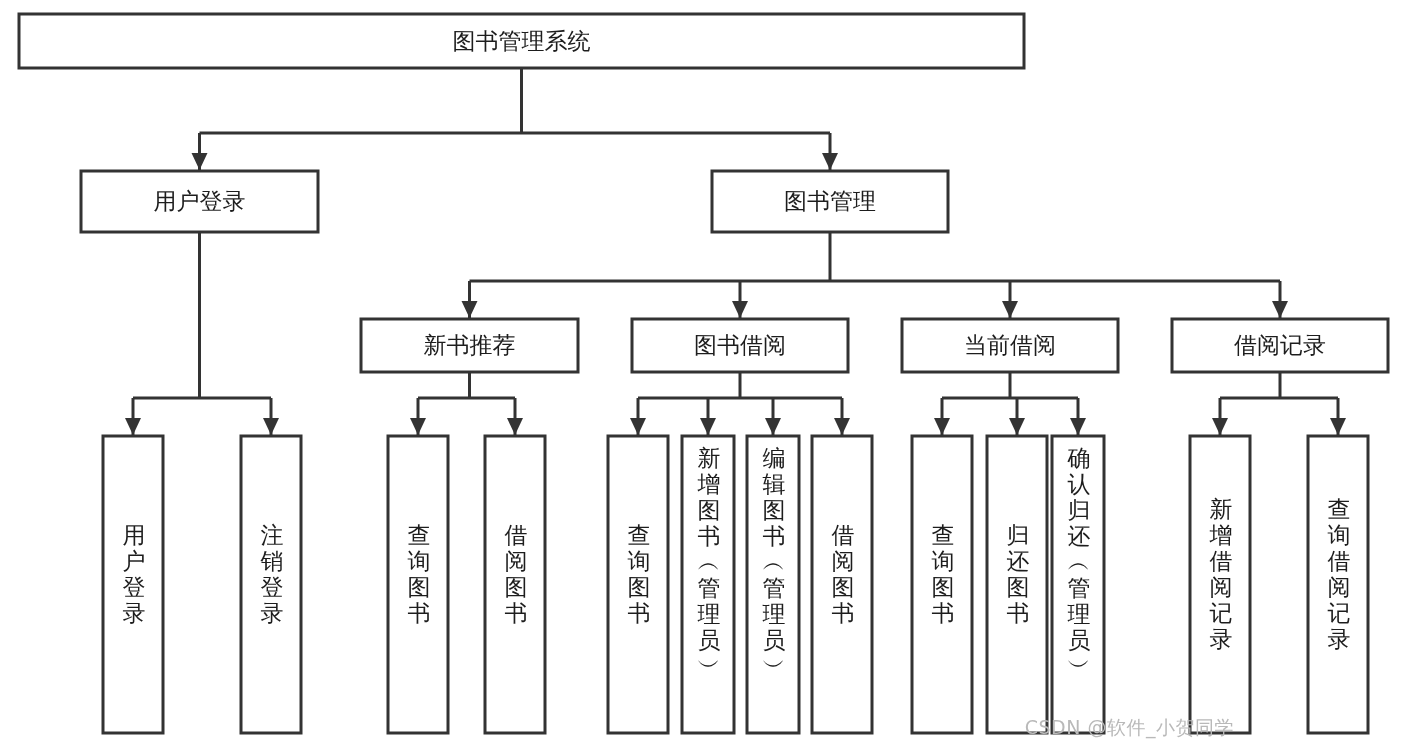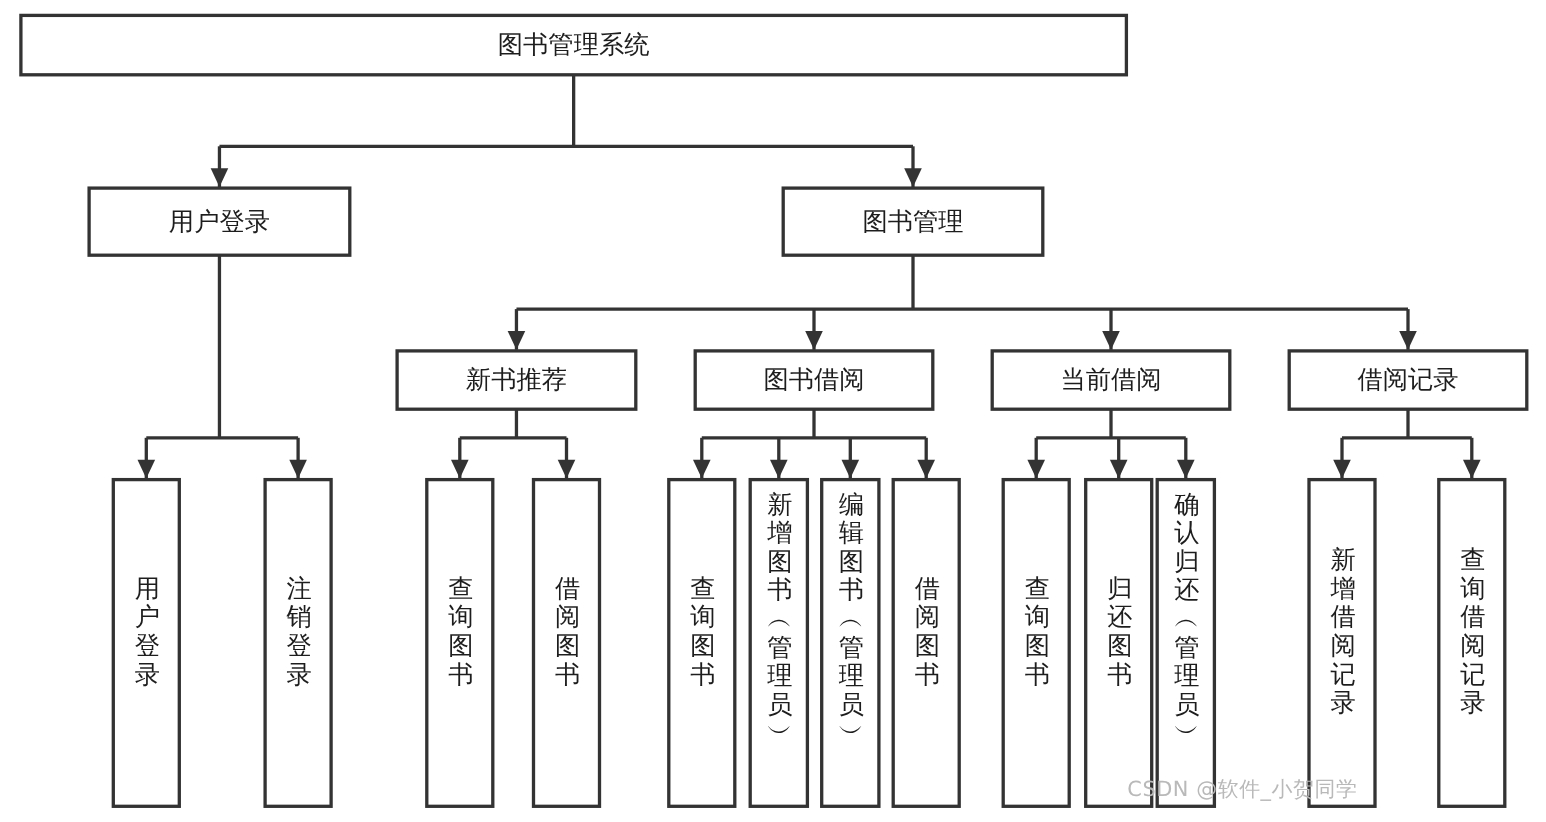--- a/index.html
+++ b/index.html
@@ -51,21 +51,21 @@
   }
   .leaf-label-v {
     fill: #1d1d1d;
     font-family: "DejaVu Sans", "Liberation Sans", sans-serif;
     font-size: 23px;
     text-anchor: middle;
   }
   .watermark {
     position: absolute;
     right: 12px;
-    bottom: 16px;
+    bottom: 6px;
     font-family: "DejaVu Sans", "Liberation Sans", sans-serif;
     font-size: 19px;
     color: #b9b9b9;
     letter-spacing: 0.5px;
     white-space: nowrap;
     user-select: none;
   }
 </style>
 </head>
 <body>

